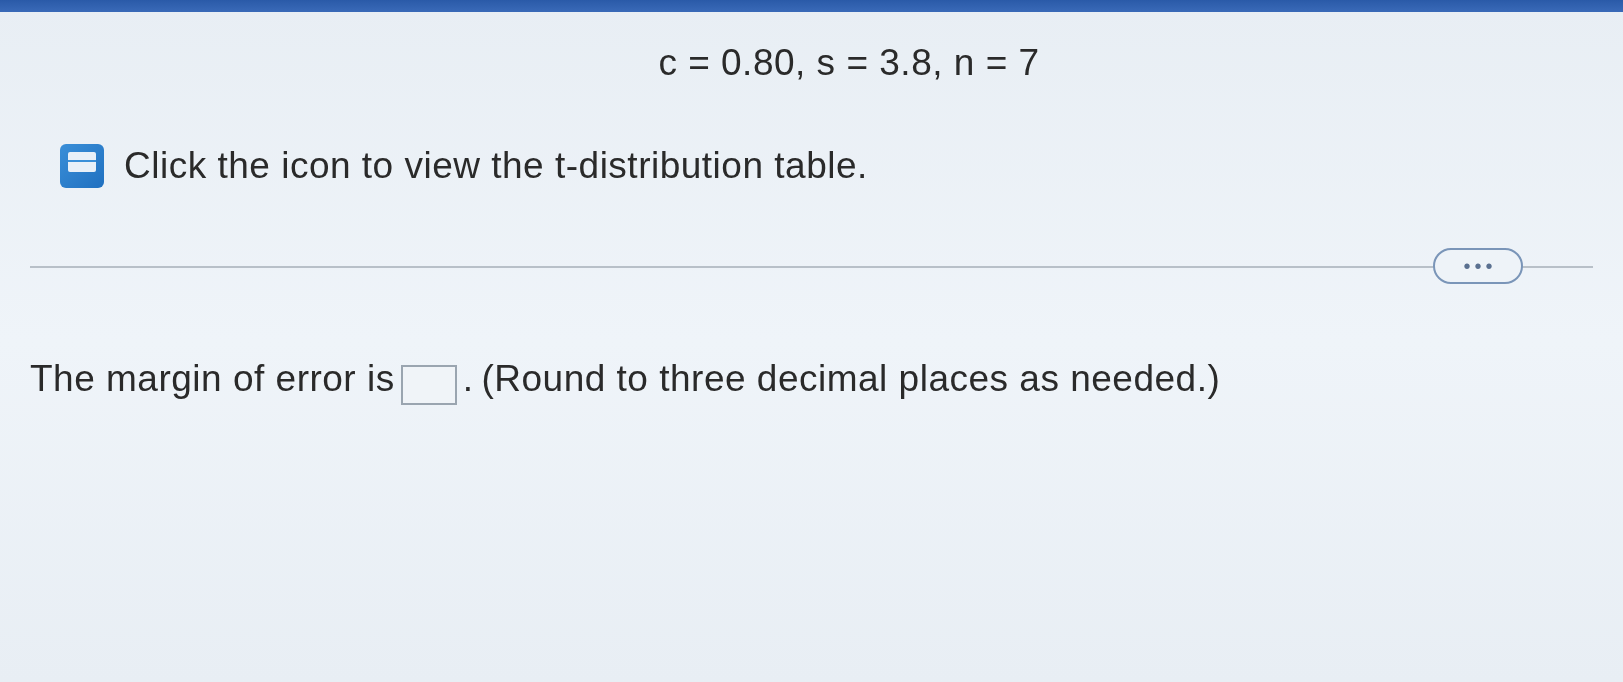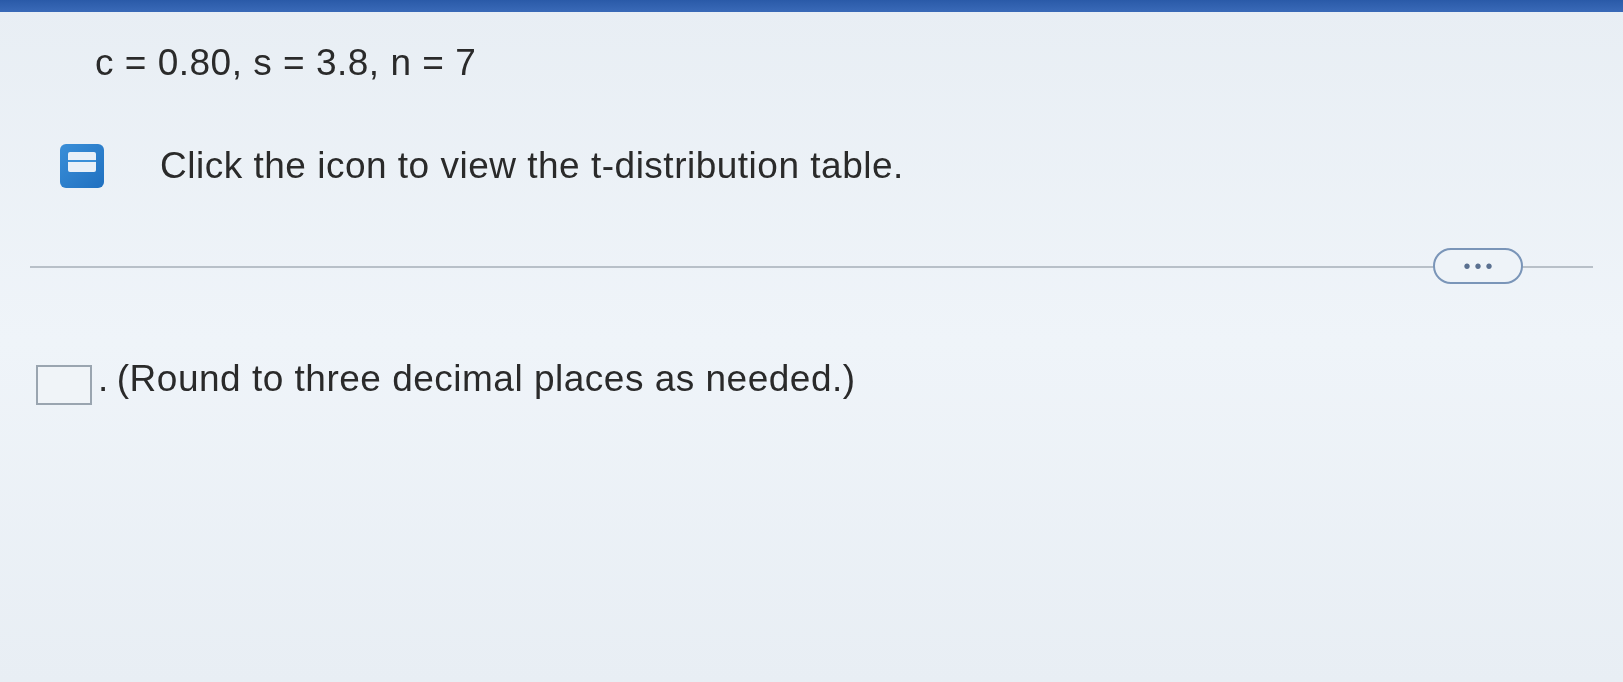--- a/index.html
+++ b/index.html
@@ -29,27 +29,27 @@
       margin-bottom: 50px;
       font-weight: normal;
       letter-spacing: 0.5px;
     }
     .values-text {
       font-size: 37px;
       color: #2a2a2a;
       margin-left: 75px;
       margin-bottom: 60px;
       letter-spacing: 0.5px;
+      text-align: center;
     }
     .table-link-row {
       display: flex;
       align-items: center;
       margin-left: 40px;
       margin-bottom: 60px;
-      gap: 36px;
     }
     .table-icon {
       width: 44px;
       height: 44px;
       background: linear-gradient(135deg, #3a8fd8 0%, #2070c0 100%);
       border-radius: 6px;
       margin-right: 20px;
       position: relative;
       display: flex;
       align-items: center;
@@ -154,18 +154,19 @@
   </div>
 
   <div class="divider-row">
     <div class="divider-line"></div>
     <div class="more-button">
       <span class="more-dots">•••</span>
     </div>
   </div>
 
   <div class="answer-row">
+    <span>The margin of error is</span>
     <input type="text" class="answer-input" value="" style="">
     <span>.</span>
     <span class="answer-hint">(Round to three decimal places as needed.)</span>
   </div>
 
 </div>
 
 </body></html>

